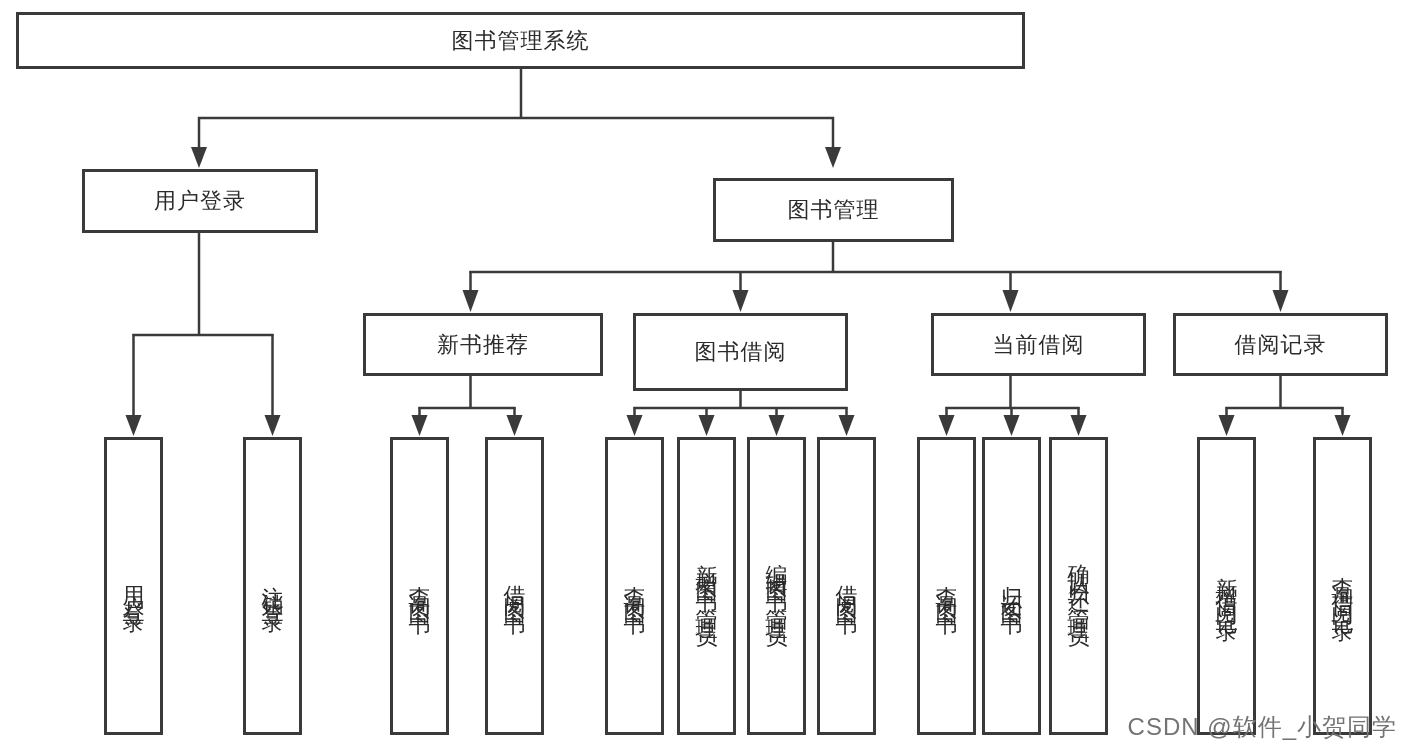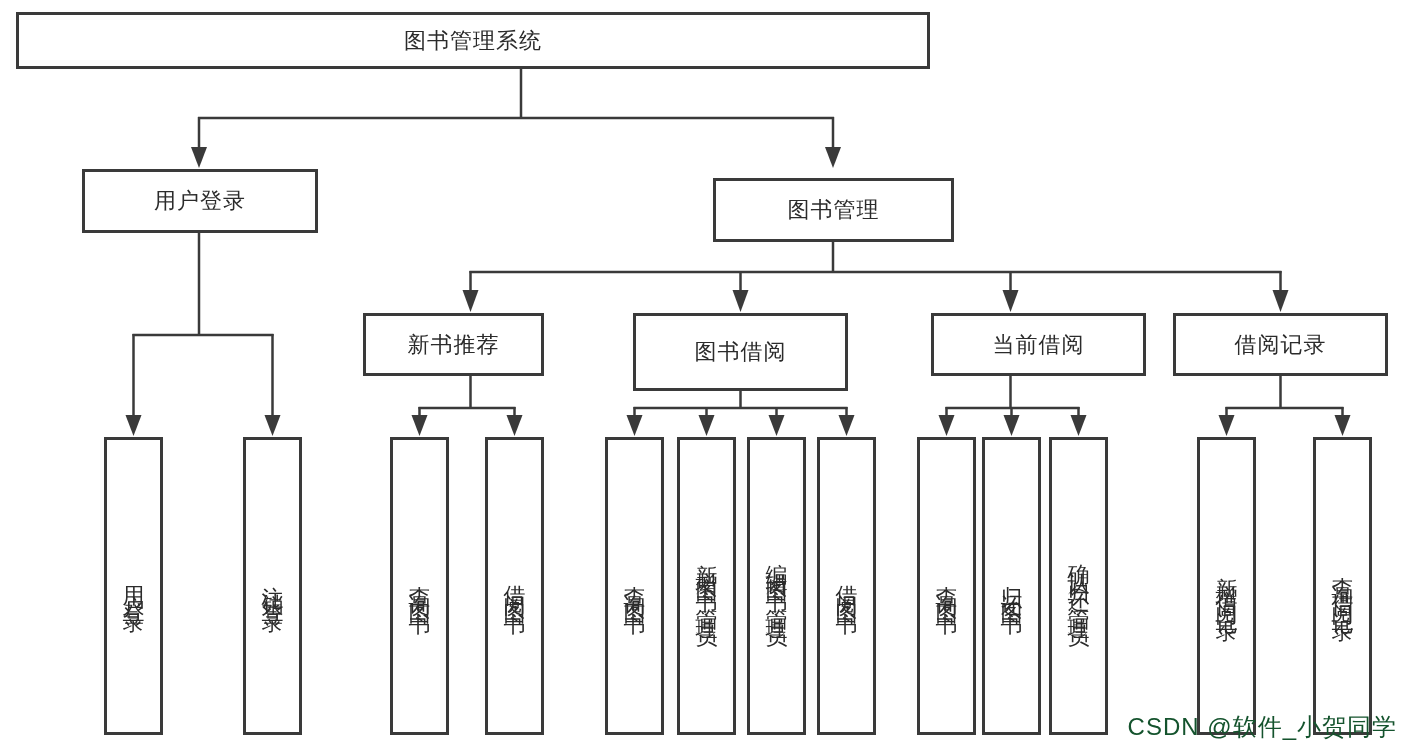--- a/index.html
+++ b/index.html
@@ -20,21 +20,21 @@
     border:3px solid #3a3a3a;background:#ffffff;
     display:flex;align-items:center;justify-content:center;
     top:437px;width:59px;height:298px;
   }
   .vbox span{
     writing-mode:vertical-rl;text-orientation:mixed;
     font-size:22px;letter-spacing:9px;color:#2b2b2b;line-height:1;
   }
   .watermark{
     position:absolute;z-index:3;right:8px;top:711px;
-    font-size:24px;color:#14532d;letter-spacing:1px;white-space:nowrap;
+    font-size:24px;color:#737373;letter-spacing:1px;white-space:nowrap;
   }
 </style>
 </head>
 <body>
 
 <svg id="wires" width="1405" height="747" viewBox="0 0 1405 747">
   <g stroke="#3a3a3a" stroke-width="2.5" fill="none">
 
     <path d="M521,68 V118"></path>
     <path d="M198,118 H834"></path>
@@ -95,32 +95,32 @@
     <polygon points="768.5,415 784.5,415 776.5,436"></polygon>
     <polygon points="838.5,415 854.5,415 846.5,436"></polygon>
     <polygon points="938.5,415 954.5,415 946.5,436"></polygon>
     <polygon points="1003.5,415 1019.5,415 1011.5,436"></polygon>
     <polygon points="1070.5,415 1086.5,415 1078.5,436"></polygon>
     <polygon points="1218.5,415 1234.5,415 1226.5,436"></polygon>
     <polygon points="1334.5,415 1350.5,415 1342.5,436"></polygon>
   </g>
 </svg>
 
-<div class="hbox" style="left:16px;top:12px;width:914px;height:57px">
+<div class="hbox" style="left:16px;top:12px;width:1009px;height:57px">
   <span>图书管理系统</span>
 </div>
 
 <div class="hbox" style="left:82px;top:169px;width:236px;height:64px">
   <span>用户登录</span>
 </div>
 <div class="hbox" style="left:713px;top:178px;width:241px;height:64px">
   <span>图书管理</span>
 </div>
 
-<div class="hbox" style="left:363px;top:313px;width:181px;height:63px">
+<div class="hbox" style="left:363px;top:313px;width:240px;height:63px">
   <span>新书推荐</span>
 </div>
 <div class="hbox" style="left:633px;top:313px;width:215px;height:78px">
   <span>图书借阅</span>
 </div>
 <div class="hbox" style="left:931px;top:313px;width:215px;height:63px">
   <span>当前借阅</span>
 </div>
 <div class="hbox" style="left:1173px;top:313px;width:215px;height:63px">
   <span>借阅记录</span>

